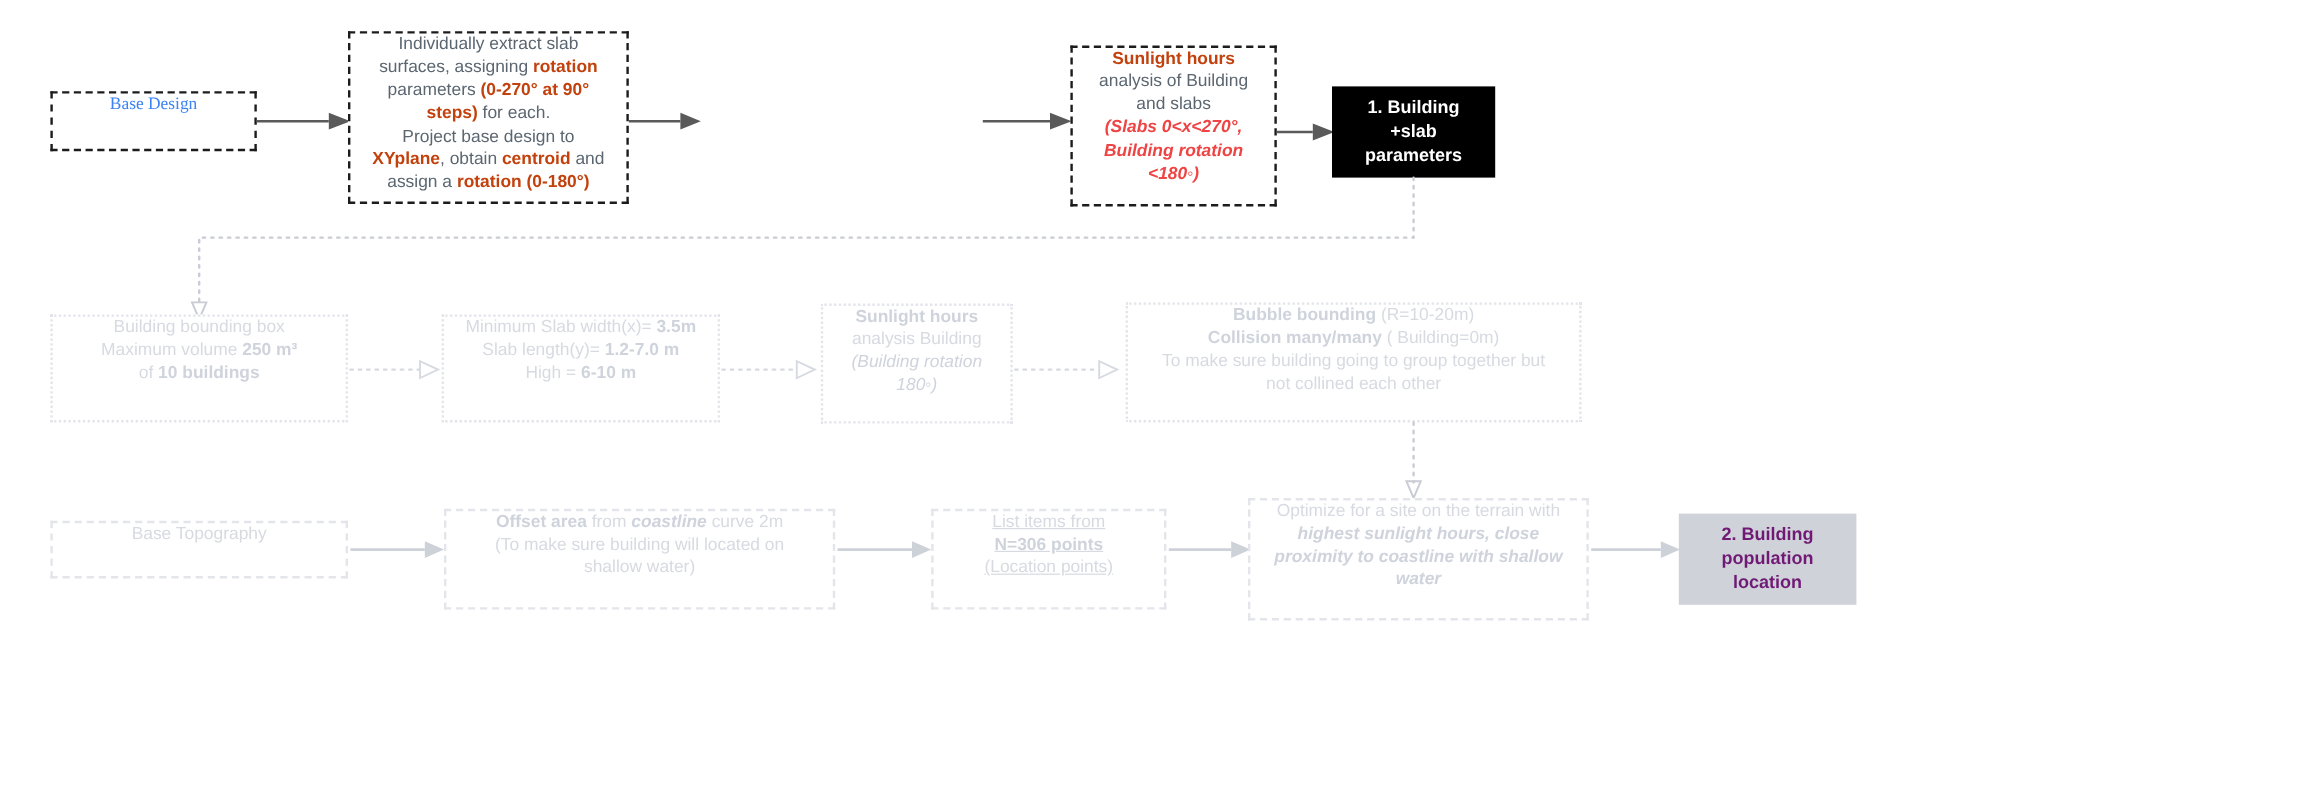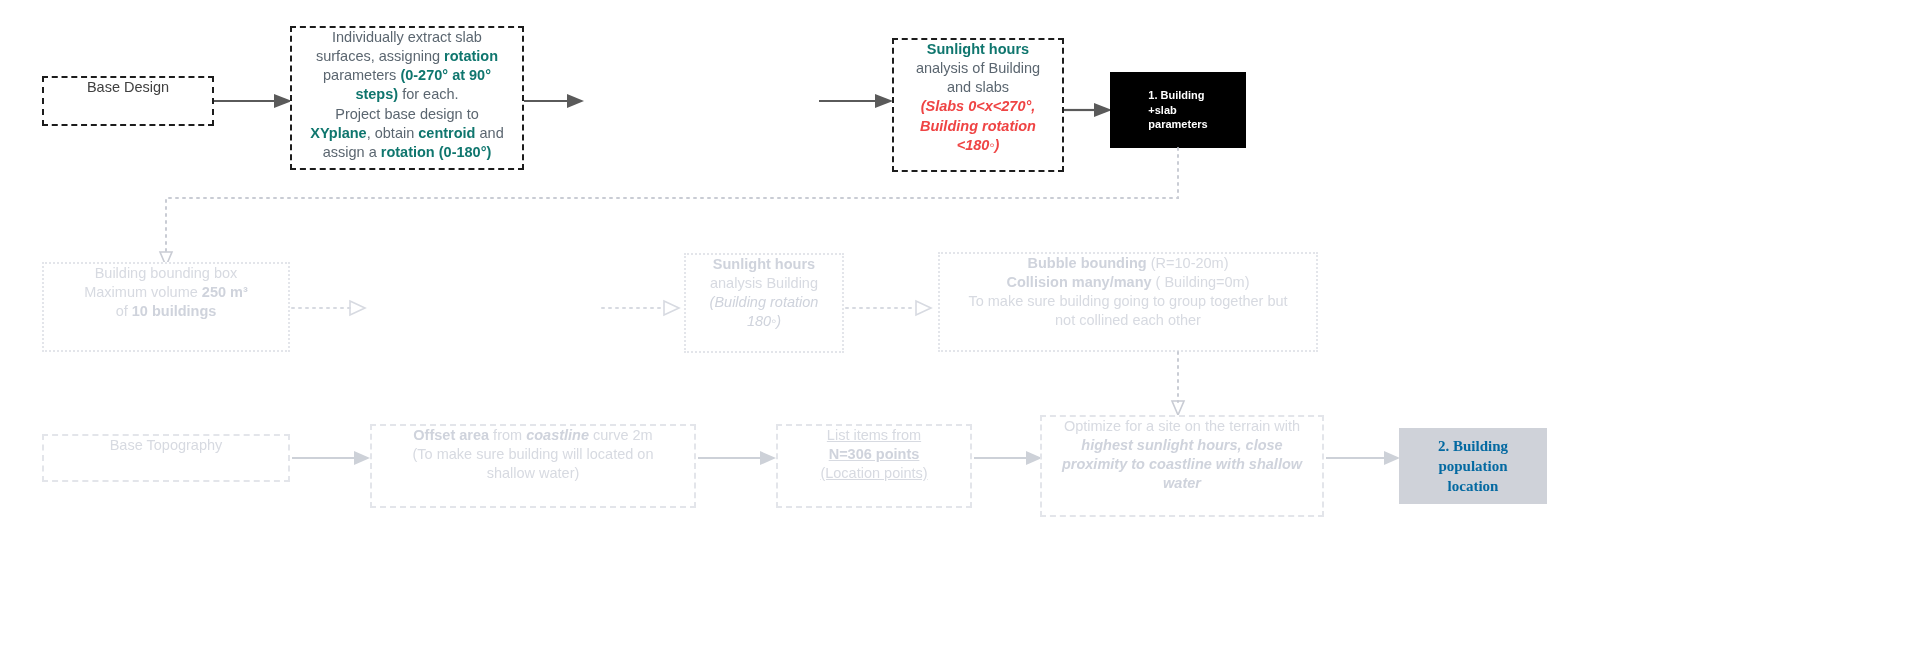--- a/index.html
+++ b/index.html
@@ -16,51 +16,51 @@
     display:flex;align-items:flex-start;justify-content:center;
     text-align:center;line-height:1.32;
   }
   .node .txt{display:block;width:100%;padding:0 8px;}
 
   
   .r1{
     border:2px dashed #1c1c1c;background:#ffffff;
     color:#5b6670;font-size:14.5px;
   }
-  .r1 b{color:#0f766e;font-weight:bold;}
+  .r1 b{color:#c2410c;font-weight:bold;}
   .r1 i{color:#ef4444;font-weight:bold;font-style:italic;}
 
-  .r1.plain{font-size:14.5px;color:#404040;}
+  .r1.plain{font-size:14.5px;color:#3b82f6;font-family:Liberation Serif, serif;}
 
   
   .black{
     position:absolute;box-sizing:border-box;background:#000000;color:#ffffff;
-    display:flex;align-items:center;justify-content:center;text-align:left;
-    font-weight:bold;font-size:11px;line-height:1.35;
+    display:flex;align-items:center;justify-content:center;text-align:center;
+    font-weight:bold;font-size:15px;line-height:1.35;
   }
 
   
   .faded{
     border:2px dotted #e3e5ea;background:#ffffff;
     color:#d7dae1;font-size:14.5px;
   }
   .faded b{color:#cfd3dc;font-weight:bold;}
   .faded i{color:#cfd3dc;font-weight:normal;font-style:italic;}
 
   .faded-dash{
     border:2px dashed #e3e5ea;background:#ffffff;
     color:#d7dae1;font-size:14.5px;
   }
   .faded-dash b{color:#cfd3dc;font-weight:bold;}
   .faded-dash i{color:#cfd3dc;font-weight:bold;font-style:italic;}
 
   .grey-solid{
-    position:absolute;box-sizing:border-box;background:#cfd2d9;color:#0369a1;
+    position:absolute;box-sizing:border-box;background:#cfd2d9;color:#701a75;
     display:flex;align-items:center;justify-content:center;text-align:center;
-    font-weight:bold;font-size:15px;line-height:1.35;font-family:Liberation Serif, serif;
+    font-weight:bold;font-size:15px;line-height:1.35;
   }
 
   
   .conn{position:absolute;}
   .conn svg{display:block;overflow:visible;}
 </style>
 </head>
 <body>
 
 <div class="canvas">
@@ -144,20 +144,27 @@
     </span>
   </div>
 
   <div class="conn" style="left:292px;top:298px;">
     <svg width="76" height="20" viewBox="0 0 76 20">
       <line x1="0" y1="10" x2="58" y2="10" stroke="#d7dae1" stroke-width="2" stroke-dasharray="2,5" stroke-linecap="round"></line>
       <polygon points="58,3 58,17 73,10" fill="none" stroke="#d7dae1" stroke-width="1.6"></polygon>
     </svg>
   </div>
 
+  <div class="node faded" style="left:368px;top:262px;width:232px;height:90px;">
+    <span class="txt">
+      <span>Minimum Slab width(x)= </span><b>3.5m</b><br>
+      <span>Slab length(y)=  </span><b>1.2-7.0 m</b><br>
+      <span>High =  </span><b>6-10 m</b>
+    </span>
+  </div>
 
   <div class="conn" style="left:602px;top:298px;">
     <svg width="80" height="20" viewBox="0 0 80 20">
       <line x1="0" y1="10" x2="62" y2="10" stroke="#d7dae1" stroke-width="2" stroke-dasharray="2,5" stroke-linecap="round"></line>
       <polygon points="62,3 62,17 77,10" fill="none" stroke="#d7dae1" stroke-width="1.6"></polygon>
     </svg>
   </div>
 
   <div class="node faded" style="left:684px;top:253px;width:160px;height:100px;">
     <span class="txt">

